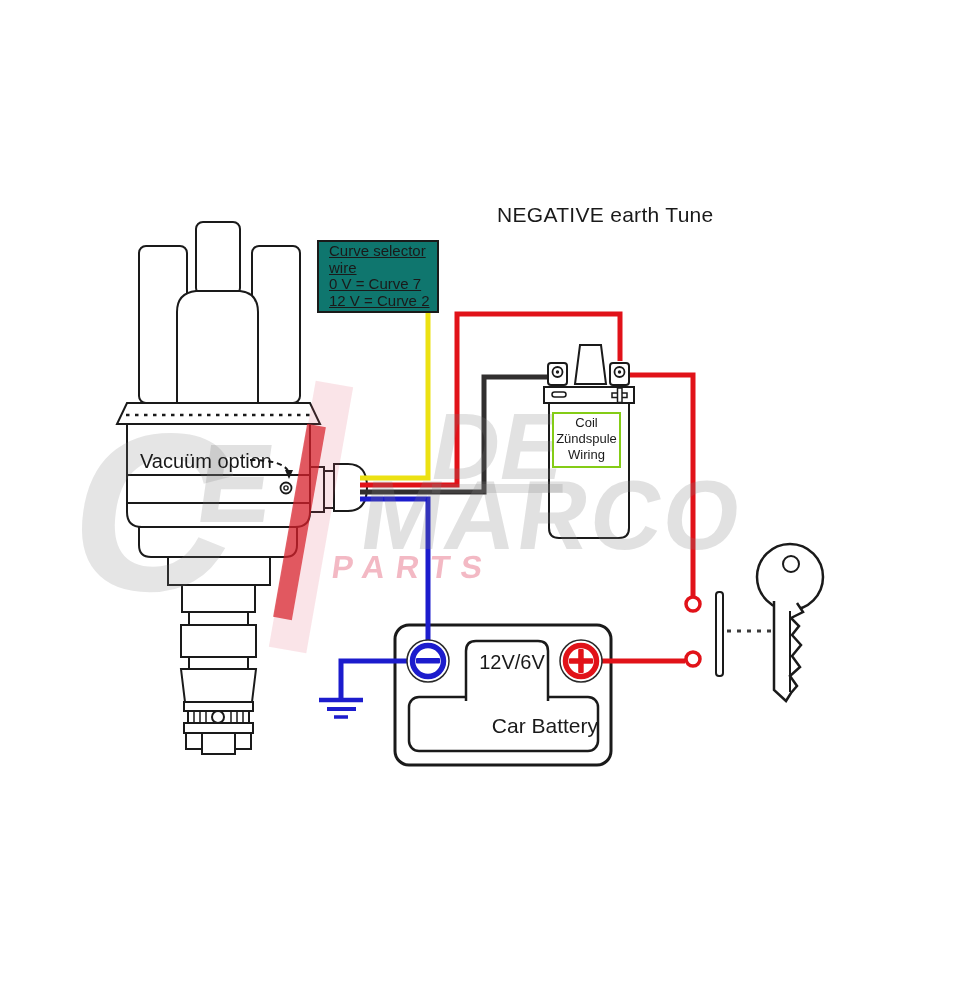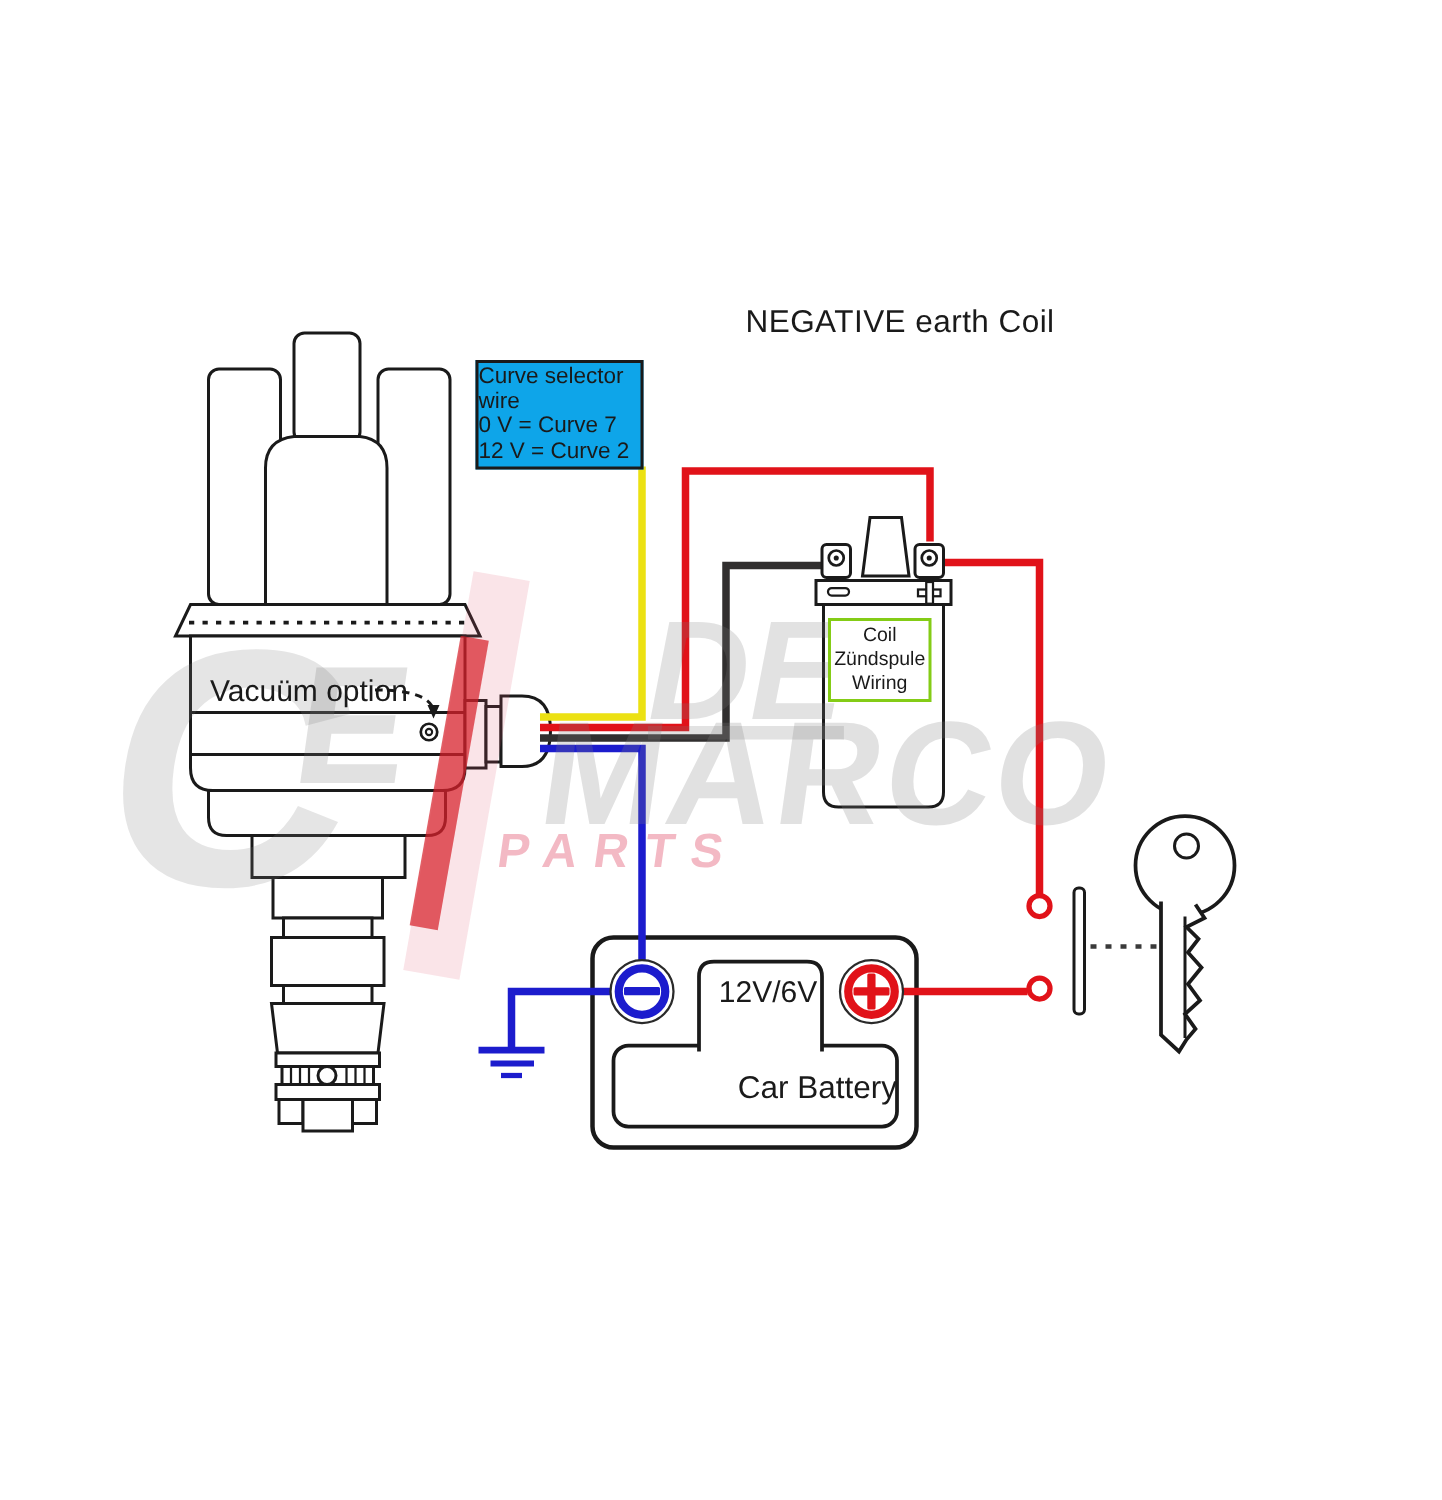--- a/index.html
+++ b/index.html
@@ -1,22 +1,22 @@
 <!DOCTYPE html>
 <html><head>
 <meta charset="utf-8">
 <style>
   html,body{margin:0;padding:0;background:#ffffff;}
   #stage{position:relative;width:961px;height:1000px;background:#ffffff;overflow:hidden;
          font-family:"Liberation Sans", sans-serif;color:#1a1a1a;}
   #diagram-svg{position:absolute;left:0;top:0;z-index:1;}
   .lbl{position:absolute;z-index:3;}
   #title{left:497px;top:201px;font-size:21px;line-height:28px;letter-spacing:.3px;}
-  #curve-box{left:317px;top:240px;width:106px;border:2px solid #1a1a1a;background:#0ea5e9;
-             font-size:15px;line-height:16.5px;padding:1px 2px 2px 0;}
+  #curve-box{left:317px;top:240px;width:106px;border:2px solid #1a1a1a;background:#0f766e;
+             font-size:15px;line-height:16.5px;padding:1px 2px 2px 10px;text-decoration:underline;}
   #vacuum-label{left:140px;top:450px;font-size:20px;}
   #coil-label{left:552px;top:412px;width:65px;height:51px;border:2px solid #84cc16;background:#fff;
               font-size:13px;line-height:16px;text-align:center;padding-top:1px;}
   #battery-voltage{left:466px;top:651px;width:92px;text-align:center;font-size:20px;}
   #battery-name{left:409px;top:714px;width:189px;text-align:right;font-size:21px;}
   
   .wm{position:absolute;z-index:2;pointer-events:none;font-weight:bold;line-height:1;white-space:nowrap;}
   #wm-band {left:292px;top:382px;width:38px;height:270px;background:rgba(225,90,110,0.16);transform:rotate(10deg);}
   #wm-slash{left:290px;top:424px;width:19px;height:196px;background:rgba(214,28,38,0.70);transform:rotate(10deg);}
   #wm-c    {left:74px;top:400px;font-size:225px;color:rgba(125,125,125,0.20);transform:skewX(-8deg);}
@@ -141,21 +141,21 @@
 
   <div class="wm" id="wm-band"></div>
   <div class="wm" id="wm-slash"></div>
   <div class="wm" id="wm-c">C</div>
   <div class="wm" id="wm-e">E</div>
   <div class="wm" id="wm-de">DE</div>
   <div class="wm" id="wm-marco">MARCO</div>
   <div class="wm" id="wm-parts">PARTS</div>
 
   <div class="lbl" id="title">
-    <div>NEGATIVE earth Coil</div>
+    <div>NEGATIVE earth Tune</div>
   </div>
 
   <div class="lbl" id="curve-box">
     <div>Curve selector</div>
     <div>wire</div>
     <div>0 V = Curve 7</div>
     <div>12 V = Curve 2</div>
   </div>
 
   <div class="lbl" id="vacuum-label">Vacuüm option</div>

